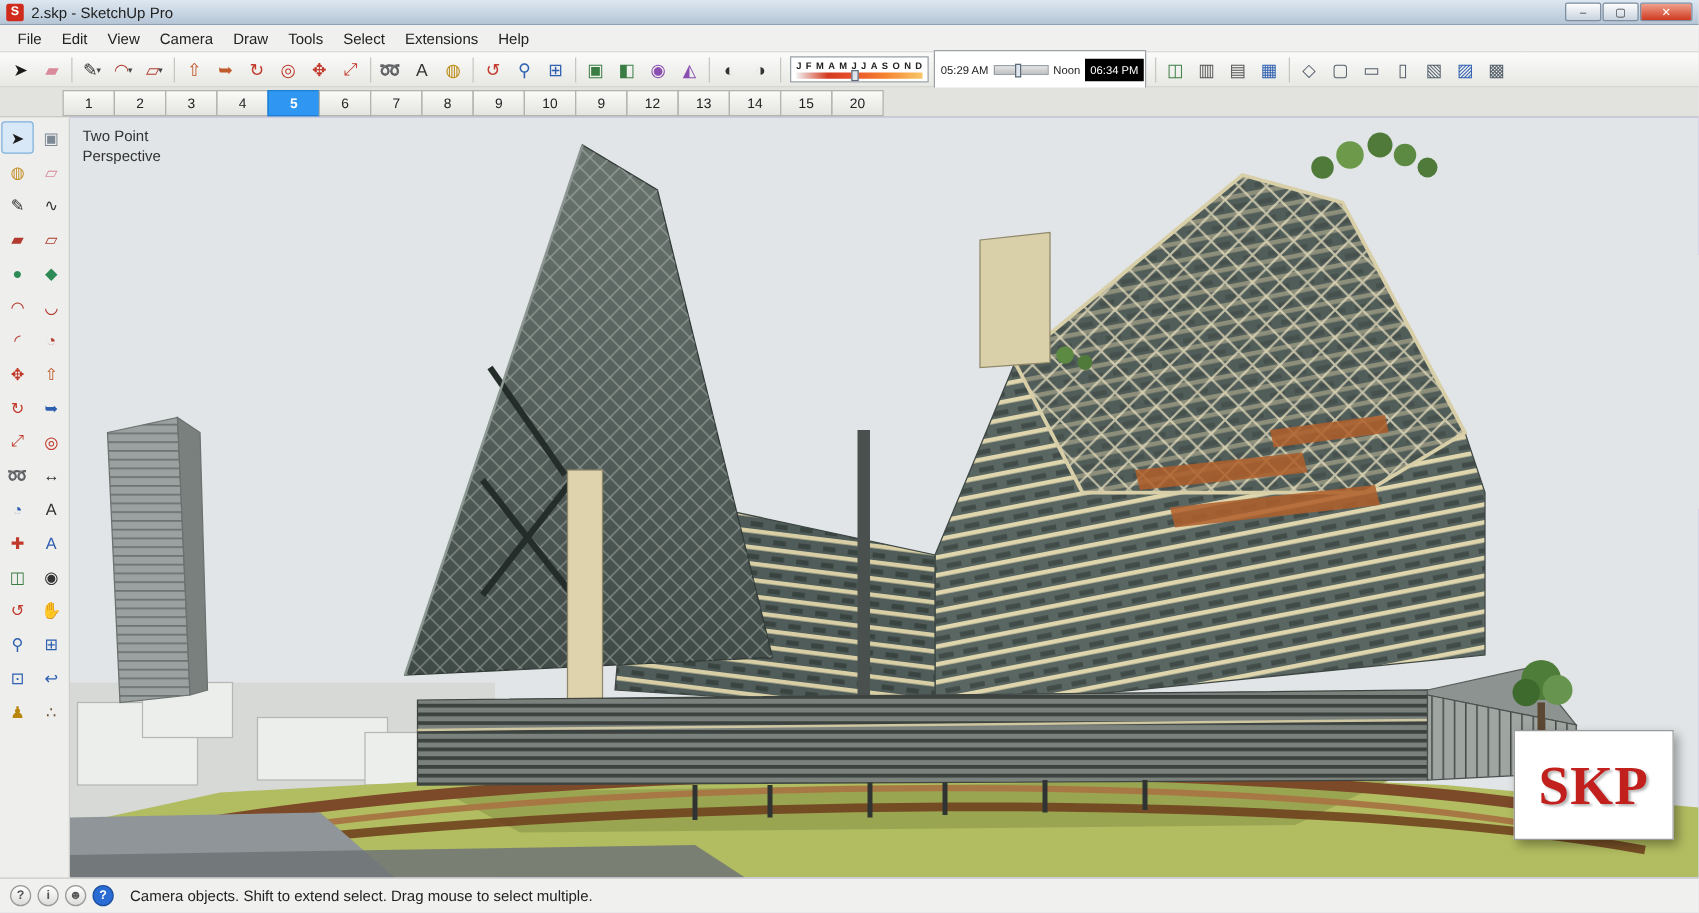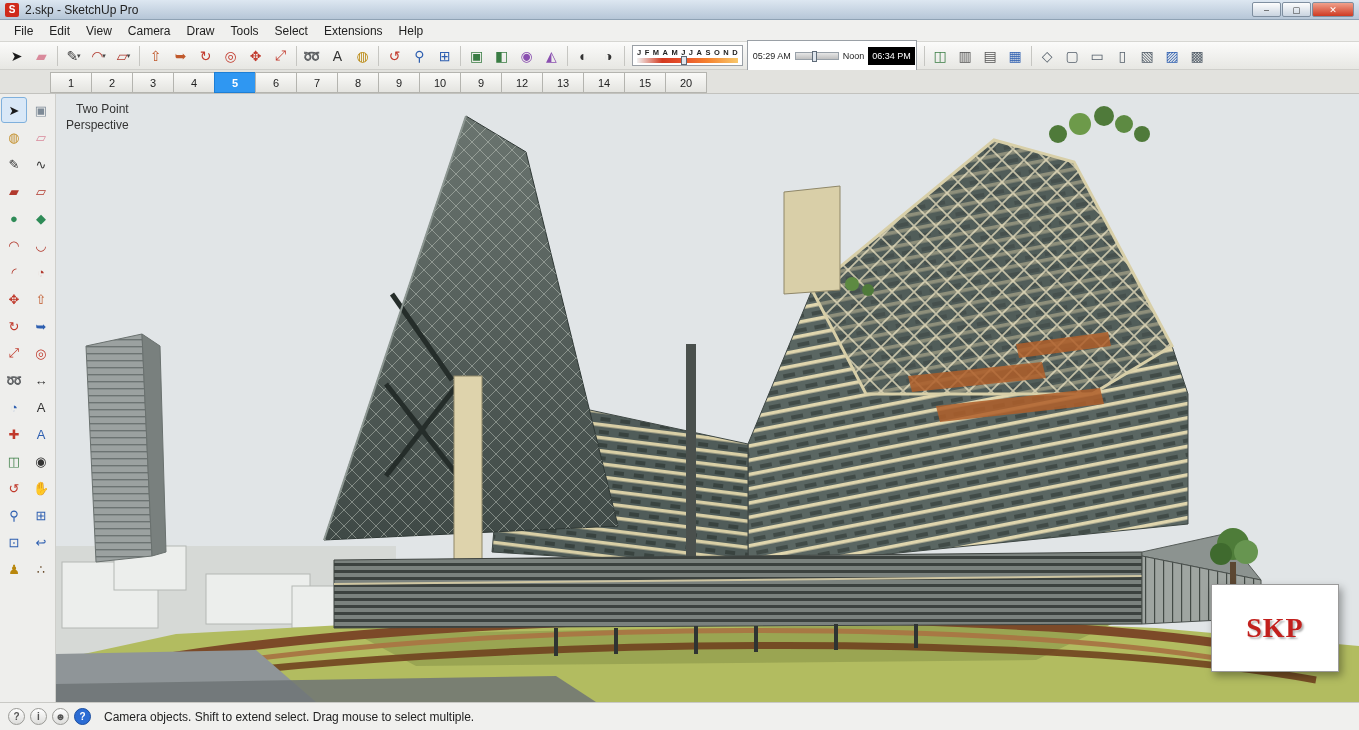--- a/index.html
+++ b/index.html
@@ -51,27 +51,27 @@
   .scene-tab.selected { background:#2f97f2; color:#fff; font-weight:bold; border-color:#1d7ed4; }
 
   
   .main { flex:1; display:flex; min-height:0; }
   .toolpalette { width:56px; background:#eeeeec; border-right:1px solid #cfcfcb; display:grid;
                  grid-template-columns:26px 26px; grid-auto-rows:26px; justify-content:center; align-content:start;
                  padding-top:3px; gap:1px; }
   .tool-btn { display:flex; align-items:center; justify-content:center; font-size:13px; border:1px solid transparent; border-radius:3px; cursor:default; }
   .tool-btn.active { border-color:#7fb0dc; background:#d9e8f7; }
 
-  .viewport { flex:1; position:relative; background:#c4b5fd; overflow:hidden;text-align:right; }
+  .viewport { flex:1; position:relative; background:#c4b5fd; overflow:hidden; }
   .scene { position:absolute; inset:0; width:100%; height:100%; }
   .camera-label { position:absolute; top:8px; left:10px; font-size:12px; color:#333; line-height:1.3; z-index:5; }
   .skp-watermark { position:absolute; right:20px; bottom:30px; width:128px; height:88px; background:#fff;
                    border:1px solid #9a9a9a; box-shadow:3px 4px 8px rgba(0,0,0,.35);
                    display:flex; align-items:center; justify-content:center; z-index:5; }
-  .skp-watermark span { font-family:"Liberation Serif", serif; font-weight:bold; font-size:28px; color:#c2201d;
+  .skp-watermark span { font-family:"Liberation Serif", serif; font-weight:bold; font-size:44px; color:#c2201d;
                         text-shadow:2px 2px 2px #b5b5b5; letter-spacing:1px; }
 
   
   .statusbar { height:28px; background:#f0f0ee; border-top:1px solid #c9c9c5; display:flex; align-items:center;
                padding:0 8px; font-size:12px; }
   .sb-icon { width:17px; height:17px; border-radius:50%; display:flex; align-items:center; justify-content:center;
              font-size:10px; font-weight:bold; border:1px solid #9a9a96; background:linear-gradient(#fff,#dcdcda);
              color:#555; margin-right:5px; flex:0 0 17px; }
   .sb-icon.blue { background:#2b6cd4; color:#fff; border-color:#1c4fa0; }
   .sb-hint { margin-left:8px; white-space:nowrap; }

